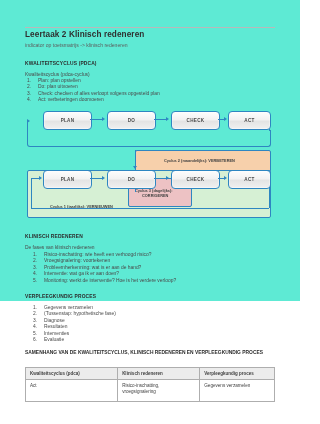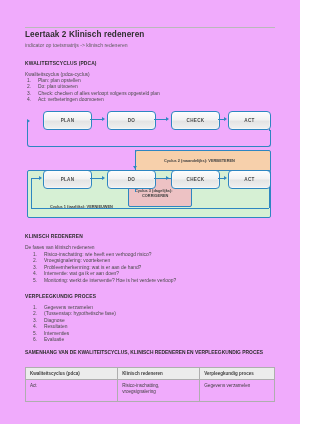--- a/index.html
+++ b/index.html
@@ -2,21 +2,21 @@
 <html><head>
 <meta charset="utf-8">
 <style>
   html,body{margin:0;padding:0;background:#ffffff;}
   body{
     width:300px;height:424px;overflow:hidden;
     font-family:"Liberation Sans", sans-serif;
     color:#3a3a3a;
     -webkit-font-smoothing:antialiased;
   }
-  .page{position:relative;width:300px;height:424px;background:#f0abfc;}
+  .page{position:relative;width:300px;height:301px;background:#5eead4;}
 
   .topline{position:absolute;left:25px;top:27px;width:250px;height:1px;background:#b9b9b9;}
 
   .doc-title{
     position:absolute;left:25px;top:30px;width:250px;
     font-size:8.2px;font-weight:bold;color:#2f2f2f;letter-spacing:.1px;
   }
   .doc-sub{
     position:absolute;left:25px;top:42px;width:250px;
     font-size:5.1px;color:#5d5d5d;

